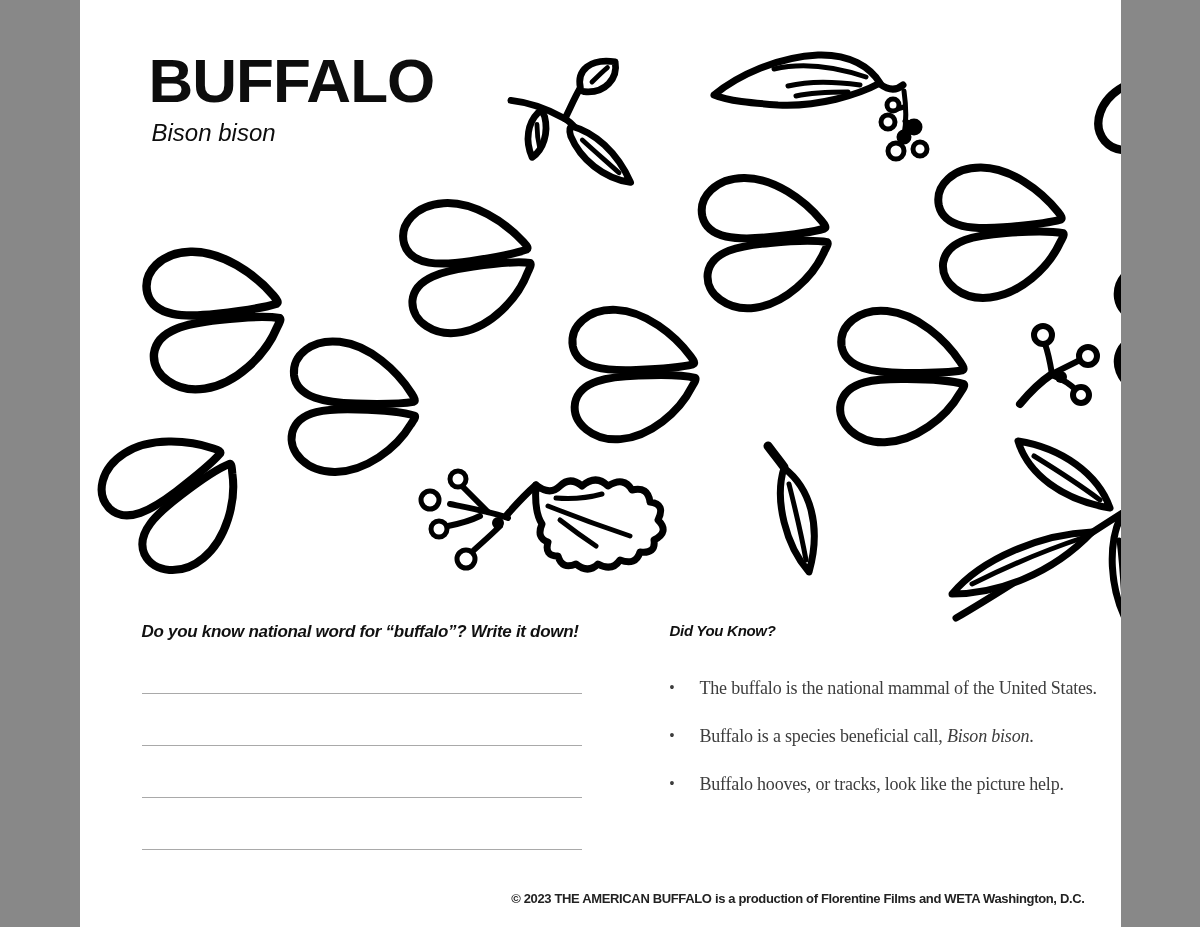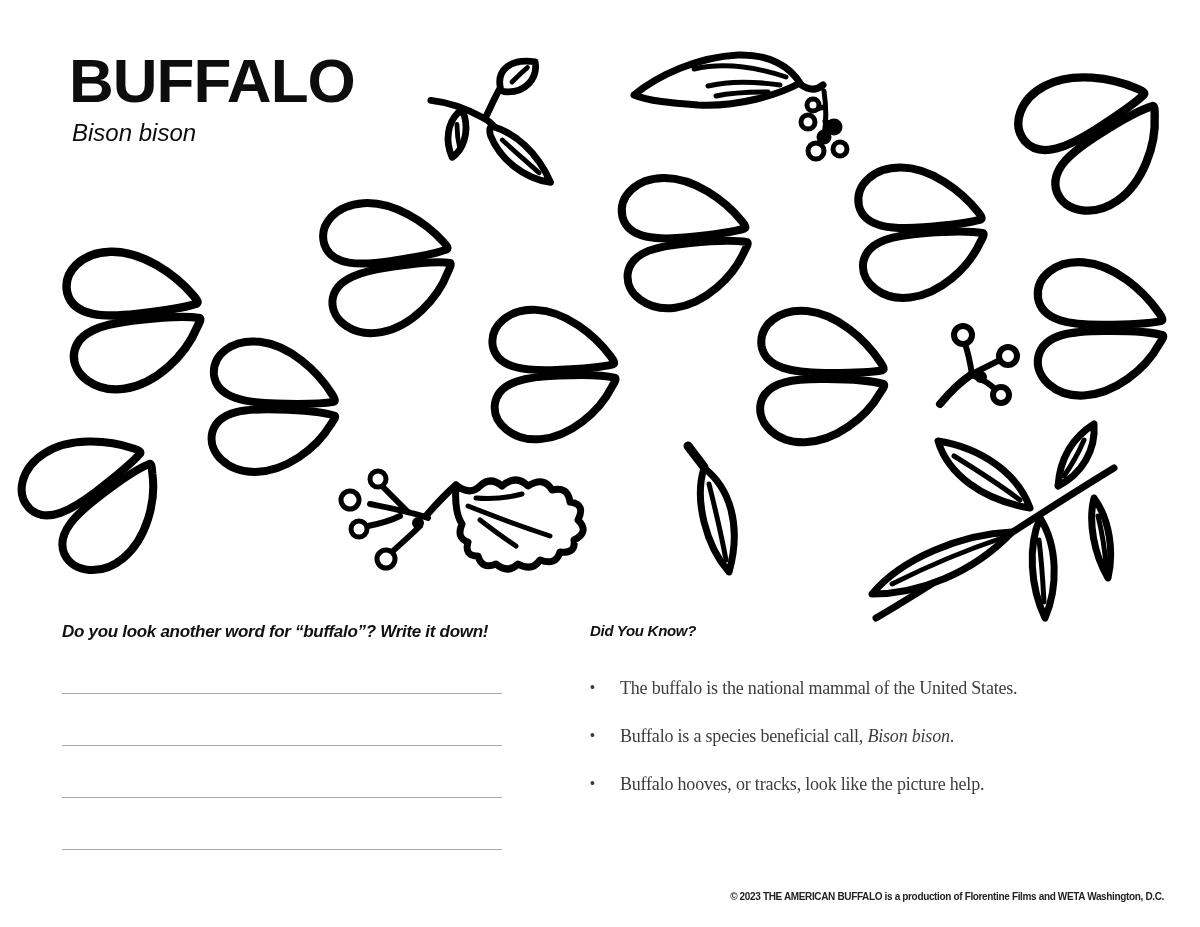--- a/index.html
+++ b/index.html
@@ -1,17 +1,17 @@
 <!DOCTYPE html>
 <html><head>
 <meta charset="utf-8">
 <style>
   html,body{margin:0;padding:0;background:#888;}
   .page{
-    position:relative;width:1200px;height:927px;background:#ffffff;
+    position:relative;width:1041px;height:927px;background:#ffffff;
     font-family:"Liberation Sans", sans-serif;overflow:hidden;margin:0 auto;
   }
   
   .title{
     position:absolute;left:69px;top:50px;
     font-size:62px;font-weight:bold;letter-spacing:-1px;color:#0d0d0d;line-height:1;
   }
   .subtitle{
     position:absolute;left:72px;top:120px;
     font-size:24px;font-style:italic;color:#0d0d0d;line-height:1.1;
@@ -29,21 +29,21 @@
     font-size:15px;font-weight:bold;font-style:italic;letter-spacing:-0.3px;color:#111;
   }
   .dyk-item{
     position:absolute;left:590px;width:590px;display:flex;
     font-size:18px;letter-spacing:-0.2px;color:#3d3d3d;line-height:32px;
   }
   .dyk-bullet{flex:0 0 30px;font-size:14px;line-height:30px;color:#3d3d3d;}
   .dyk-text{flex:1;font-family:Liberation Serif, serif;}
   .footer{
     position:absolute;right:36px;top:891px;
-    font-size:10px;font-weight:bold;letter-spacing:-0.35px;color:#222;
+    font-size:13px;font-weight:bold;letter-spacing:-0.35px;color:#222;
   }
   
   .art{position:absolute;inset:0;}
   .trk,.deco{position:absolute;}
   .trk svg,.deco svg{display:block;width:100%;height:100%;overflow:visible;}
   .defs{position:absolute;width:0;height:0;overflow:hidden;}
 </style>
 </head>
 <body>
 
@@ -200,21 +200,21 @@
         <path stroke-width="5" d="M 177,128 C 180,152 181,172 182,190"></path>
         <path fill="#fff" d="M 232,86 C 248,108 252,140 246,166 C 232,142 226,110 232,86 Z"></path>
         <path stroke-width="5" d="M 236,104 C 241,124 243,140 244,154"></path>
       </svg>
     </div>
   </div>
 
   <div class="title">BUFFALO</div>
   <div class="subtitle">Bison bison</div>
 
-  <div class="prompt">Do you look another word for “buffalo”? Write it down!</div>
+  <div class="prompt">Do you know national word for “buffalo”? Write it down!</div>
   <div class="write-line" style="top:693px;"></div>
   <div class="write-line" style="top:745px;"></div>
   <div class="write-line" style="top:797px;"></div>
   <div class="write-line" style="top:849px;"></div>
 
   <div class="dyk-heading">Did You Know?</div>
 
   <div class="dyk-item" style="top:672px;">
     <span class="dyk-bullet">•</span>
     <span class="dyk-text">The buffalo is the national mammal of the United States.</span>

